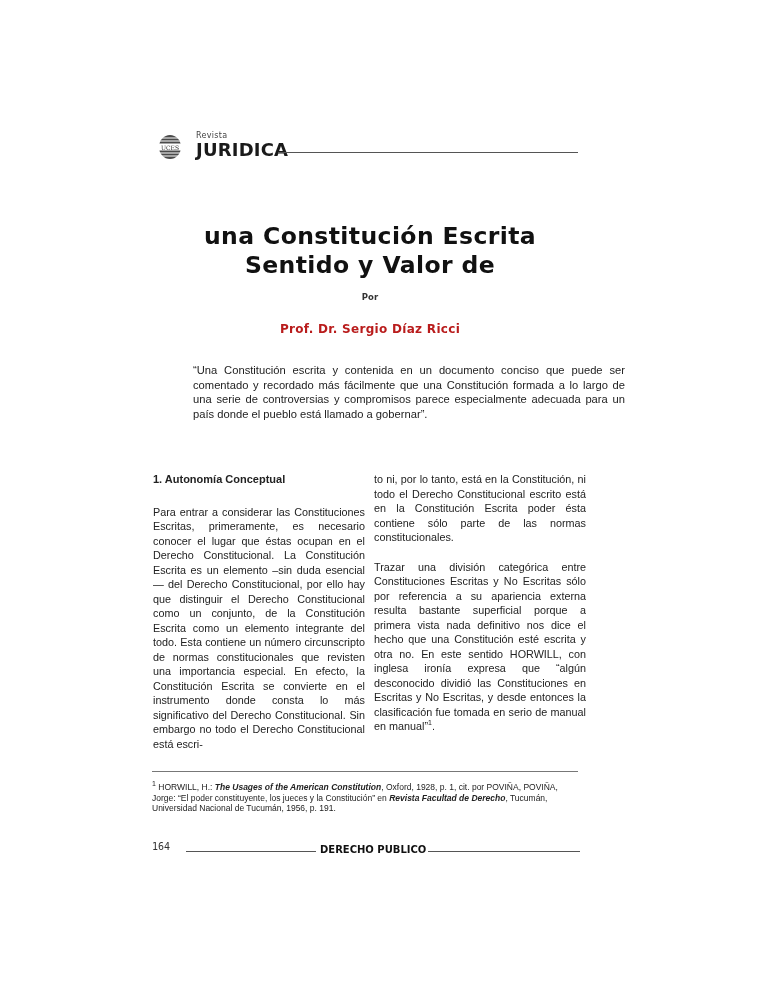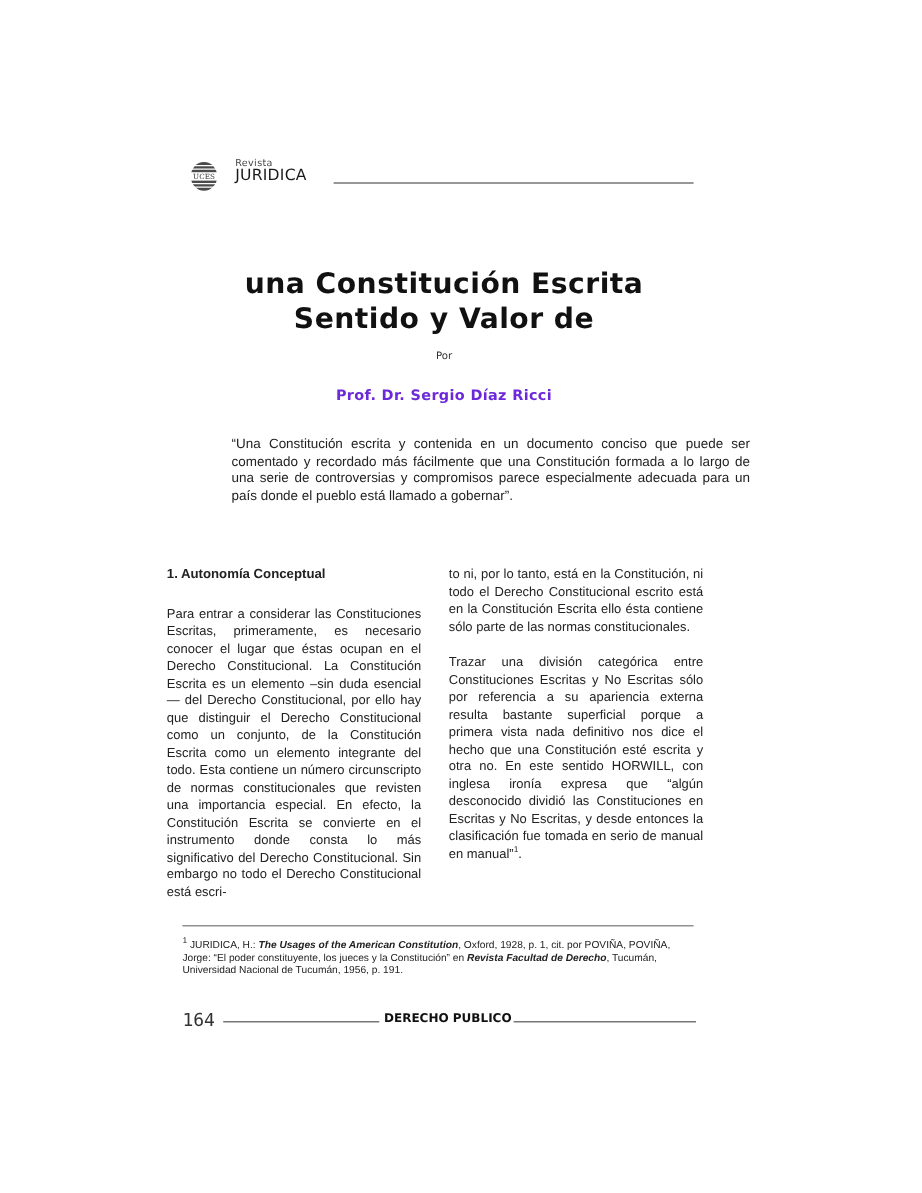--- a/index.html
+++ b/index.html
@@ -1,46 +1,46 @@
 <!DOCTYPE html>
 <html><head>
 <meta charset="utf-8">
 <style>
   html, body { margin: 0; padding: 0; background: #ffffff; }
   body { width: 768px; height: 994px; position: relative; overflow: hidden; color: #1a1a1a; font-family: "DejaVu Sans", sans-serif; }
 
   .header { position: absolute; left: 150px; top: 130px; width: 430px; height: 30px; }
   .logo { position: absolute; left: 0; top: 4px; width: 40px; height: 26px; }
   .revista { position: absolute; left: 46px; top: 1px; font-size: 8px; color: #444; letter-spacing: 0.3px; }
-  .juridica { position: absolute; left: 46px; top: 9px; font-size: 13px; font-weight: normal; color: #1a1a1a; letter-spacing: 0.2px; }
+  .juridica { position: absolute; left: 46px; top: 9px; font-size: 18px; font-weight: bold; color: #1a1a1a; letter-spacing: 0.2px; }
   .header-rule { position: absolute; left: 128px; right: 2px; top: 22px; border-top: 1px solid #555; }
 
   .title { position: absolute; left: 150px; width: 440px; top: 222px; text-align: center; font-size: 23.5px; font-weight: bold; line-height: 29px; color: #111; letter-spacing: 0.4px; }
-  .por { position: absolute; left: 150px; width: 440px; top: 292px; text-align: center; font-size: 8.5px; color: #333; }
-  .author { position: absolute; left: 150px; width: 440px; top: 322px; text-align: center; font-size: 12px; font-weight: bold; color: #6d28d9; letter-spacing: 0.3px; }
+  .por { position: absolute; left: 150px; width: 440px; top: 292px; text-align: center; font-size: 8.5px; color: #333; font-weight: bold; }
+  .author { position: absolute; left: 150px; width: 440px; top: 322px; text-align: center; font-size: 12px; font-weight: bold; color: #b91c1c; letter-spacing: 0.3px; }
 
   .epigraph { position: absolute; left: 153px; width: 432px; top: 363px; font-family: "Liberation Sans", sans-serif; font-size: 11.2px; line-height: 14.6px; color: #222; text-align: justify; margin-left: 40px; }
   .epigraph .attrib { text-align: right; }
   .epigraph em { font-style: italic; }
 
   .col { position: absolute; width: 212px; font-family: "Liberation Sans", sans-serif; font-size: 10.8px; line-height: 14.5px; color: #222; text-align: justify; }
   .col p { margin: 0; }
-  .col-left { left: 139px; top: 472px; }
+  .col-left { left: 153px; top: 472px; }
   .col-right { left: 374px; top: 472px; }
   .section-heading { font-weight: bold; font-family: "Liberation Sans", sans-serif; font-size: 11px; margin-bottom: 18px !important; }
   .col-left p.body { margin-top: 0; }
   .col-right p.p2 { margin-top: 15px; }
   sup { font-size: 7px; line-height: 0; }
 
   .fn-rule { position: absolute; left: 152px; width: 426px; top: 771px; border-top: 1px solid #777; }
   .footnote { position: absolute; left: 152px; width: 428px; top: 782px; font-family: "Liberation Sans", sans-serif; font-size: 8.5px; line-height: 10.5px; color: #222; }
   .footnote em { font-style: italic; font-weight: bold; }
 
   .footer { position: absolute; left: 152px; width: 428px; top: 840px; height: 20px; }
-  .page-num { position: absolute; left: 0; top: 1px; font-family: "DejaVu Sans Mono", monospace; font-size: 15px; color: #333; }
+  .page-num { position: absolute; left: 0; top: 1px; font-family: "DejaVu Sans Mono", monospace; font-size: 10px; color: #333; }
   .footer-rule-l { position: absolute; left: 34px; width: 130px; top: 11px; border-top: 1px solid #555; }
   .section-name { position: absolute; left: 168px; top: 4px; font-size: 10px; font-weight: bold; color: #111; }
   .footer-rule-r { position: absolute; left: 276px; right: 0; top: 11px; border-top: 1px solid #555; }
 </style>
 </head>
 <body>
 
 <div class="header">
   <svg class="logo" viewBox="0 0 40 26">
     <ellipse cx="20" cy="13" rx="11" ry="12" fill="#4a4a4a"></ellipse>
@@ -68,25 +68,25 @@
 <div class="epigraph">
   <div>“Una Constitución escrita y contenida en un documento conciso que puede ser comentado y recordado más fácilmente que una Constitución formada a lo largo de una serie de controversias y compromisos parece especialmente adecuada para un país donde el pueblo está llamado a gobernar”.</div>
 </div>
 
 <div class="col col-left">
   <p class="section-heading">1. Autonomía Conceptual</p>
   <p class="body">Para entrar a considerar las Constituciones Escritas, primeramente, es necesario conocer el lugar que éstas ocupan en el Derecho Constitucional. La Constitución Escrita es un elemento –sin duda esencial— del Derecho Constitucional, por ello hay que distinguir el Derecho Constitucional como un conjunto, de la Constitución Escrita como un elemento integrante del todo. Esta contiene un número circunscripto de normas constitucionales que revisten una importancia especial. En efecto, la Constitución Escrita se convierte en el instrumento donde consta lo más significativo del Derecho Constitucional. Sin embargo no todo el Derecho Constitucional está escri-</p>
 </div>
 
 <div class="col col-right">
-  <p>to ni, por lo tanto, está en la Constitución, ni todo el Derecho Constitucional escrito está en la Constitución Escrita ello ésta contiene sólo parte de las normas constitucionales.</p>
+  <p>to ni, por lo tanto, está en la Constitución, ni todo el Derecho Constitucional escrito está en la Constitución Escrita poder ésta contiene sólo parte de las normas constitucionales.</p>
   <p class="p2"><span>Trazar una división categórica entre Constituciones Escritas y No Escritas sólo por referencia a su apariencia externa resulta bastante superficial porque a primera vista nada definitivo nos dice el hecho que una Constitución esté escrita y otra no. En este sentido HORWILL, con inglesa ironía expresa que “algún desconocido dividió las Constituciones en Escritas y No Escritas, y desde entonces la clasificación fue tomada en serio de manual en manual”</span><sup>1</sup><span>.</span></p>
 </div>
 
 <div class="fn-rule"></div>
-<div class="footnote"><sup>1</sup><span> JURIDICA, H.: </span><em>The Usages of the American Constitution</em><span>, Oxford, 1928, p. 1, cit. por POVIÑA, POVIÑA, Jorge: “El poder constituyente, los jueces y la Constitución” en </span><em>Revista Facultad de Derecho</em><span>, Tucumán, Universidad Nacional de Tucumán, 1956, p. 191.</span></div>
+<div class="footnote"><sup>1</sup><span> HORWILL, H.: </span><em>The Usages of the American Constitution</em><span>, Oxford, 1928, p. 1, cit. por POVIÑA, POVIÑA, Jorge: “El poder constituyente, los jueces y la Constitución” en </span><em>Revista Facultad de Derecho</em><span>, Tucumán, Universidad Nacional de Tucumán, 1956, p. 191.</span></div>
 
 <div class="footer">
   <div class="page-num">164</div>
   <div class="footer-rule-l"></div>
   <div class="section-name">DERECHO PUBLICO</div>
   <div class="footer-rule-r"></div>
 </div>
 
 </body></html>

